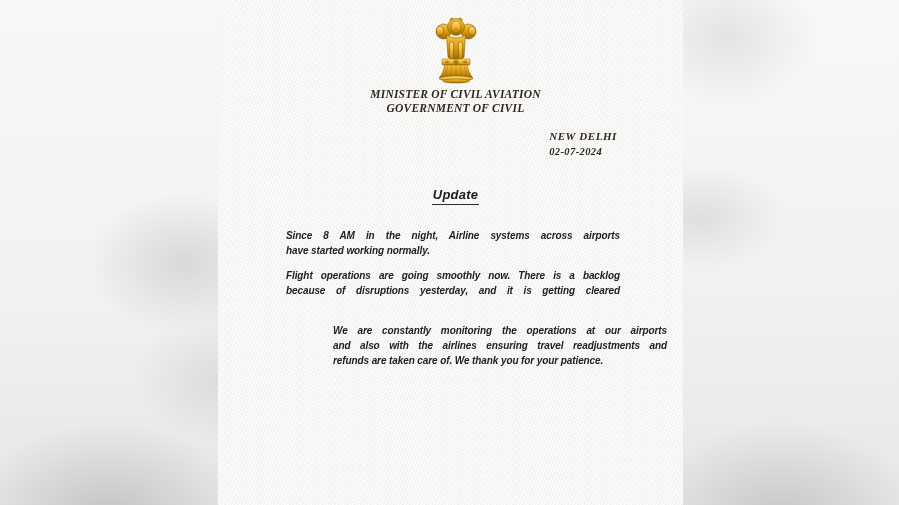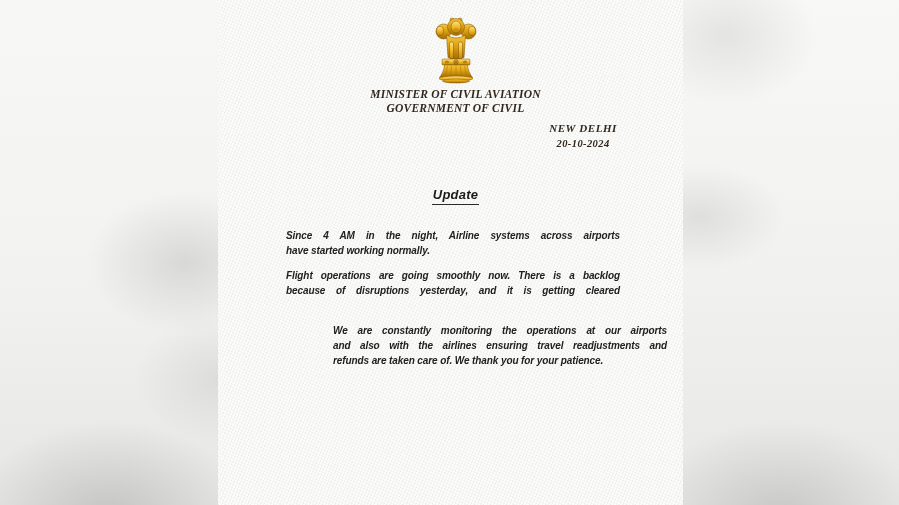--- a/index.html
+++ b/index.html
@@ -30,21 +30,21 @@
   }
 
   .hdr-center { position:absolute; left:0; right:0; text-align:center; padding-left:10px; }
   .emblem-wrap { top:9px; }
   .emblem { width:50px; height:75px; }
 
   .serif { font-family:"Liberation Serif", serif; font-weight:bold; color:#32271e; }
   .ministry { top:87px; font-size:11.5px; line-height:14px; letter-spacing:0.2px; }
   .ministry div { display:block; }
 
-  .dateline { position:absolute; top:121px; right:66px; text-align:center; }
+  .dateline { position:absolute; top:129px; right:66px; }
   .place { font-size:11px; letter-spacing:0.6px; line-height:15px; }
   .date  { font-size:10.5px; letter-spacing:0.4px; line-height:15px; }
 
   .heading-wrap { top:185px; }
   .heading { display:inline-block; font-size:13px; font-weight:bold; color:#1c1c1c;
     letter-spacing:0.2px; border-bottom:1.5px solid #2a2a2a; padding:0 1px 1.5px 1px; }
 
   .para { position:absolute; left:68px; width:334px; color:#212121;
     font-size:10px; line-height:15px; letter-spacing:-0.1px; }
   .para.p-bold { font-weight:700; }
@@ -105,29 +105,29 @@
       </svg>
     </div>
 
     <div class="hdr-center ministry serif">
       <div>MINISTER OF CIVIL AVIATION</div>
       <div>GOVERNMENT OF CIVIL</div>
     </div>
 
     <div class="dateline serif">
       <div class="place">NEW DELHI</div>
-      <div class="date">20-10-2024</div>
+      <div class="date">02-07-2024</div>
     </div>
 
     <div class="hdr-center heading-wrap">
       <span class="heading">Update</span>
     </div>
 
     <div class="para para-1 p-bold">
-      <div class="pline">Since 4 AM in the night, Airline systems across airports</div>
+      <div class="pline">Since 8 AM in the night, Airline systems across airports</div>
       <div class="pline last">have started working normally.</div>
     </div>
 
     <div class="para para-2 p-med">
       <div class="pline">Flight operations are going smoothly now. There is a backlog</div>
       <div class="pline">because of disruptions yesterday, and it is getting cleared</div>
     </div>
 
     <div class="para para-3 p-med">
       <div class="pline">We are constantly monitoring the operations at our airports</div>

